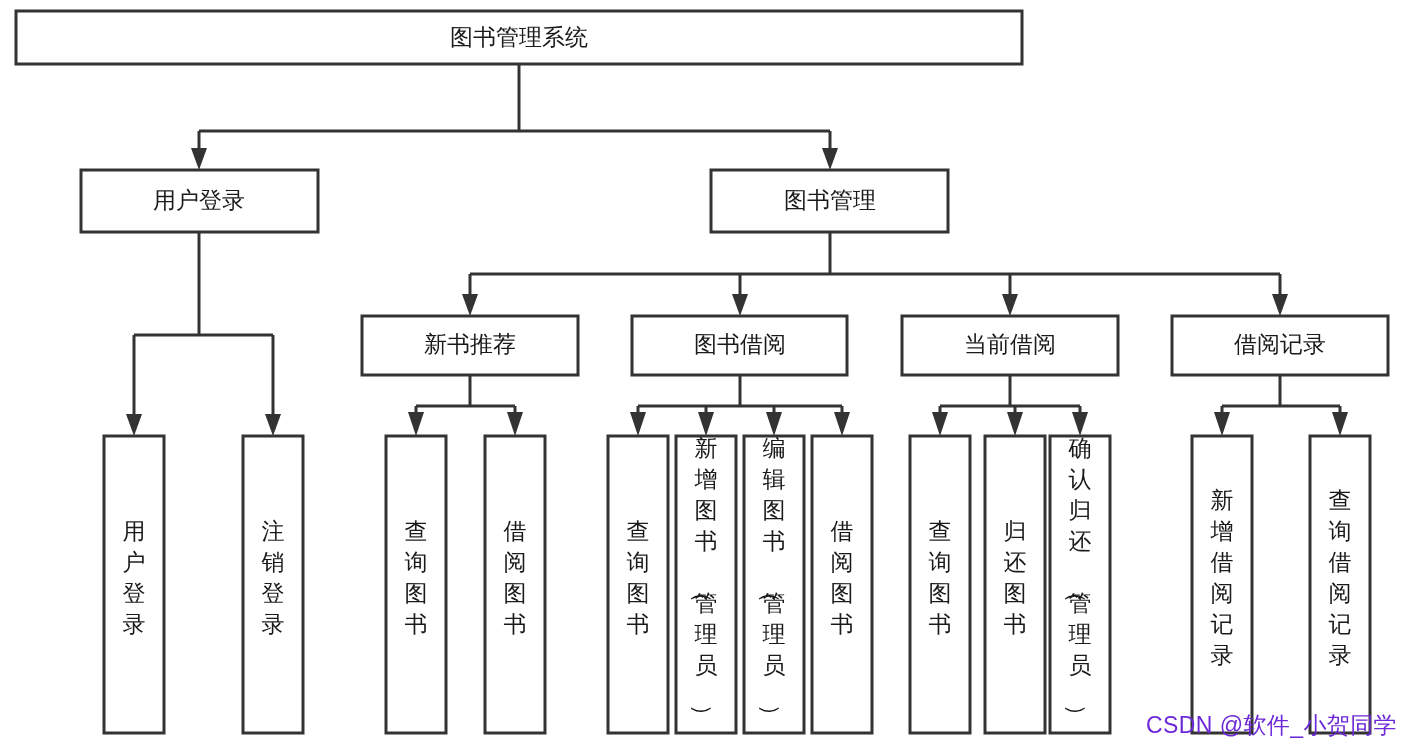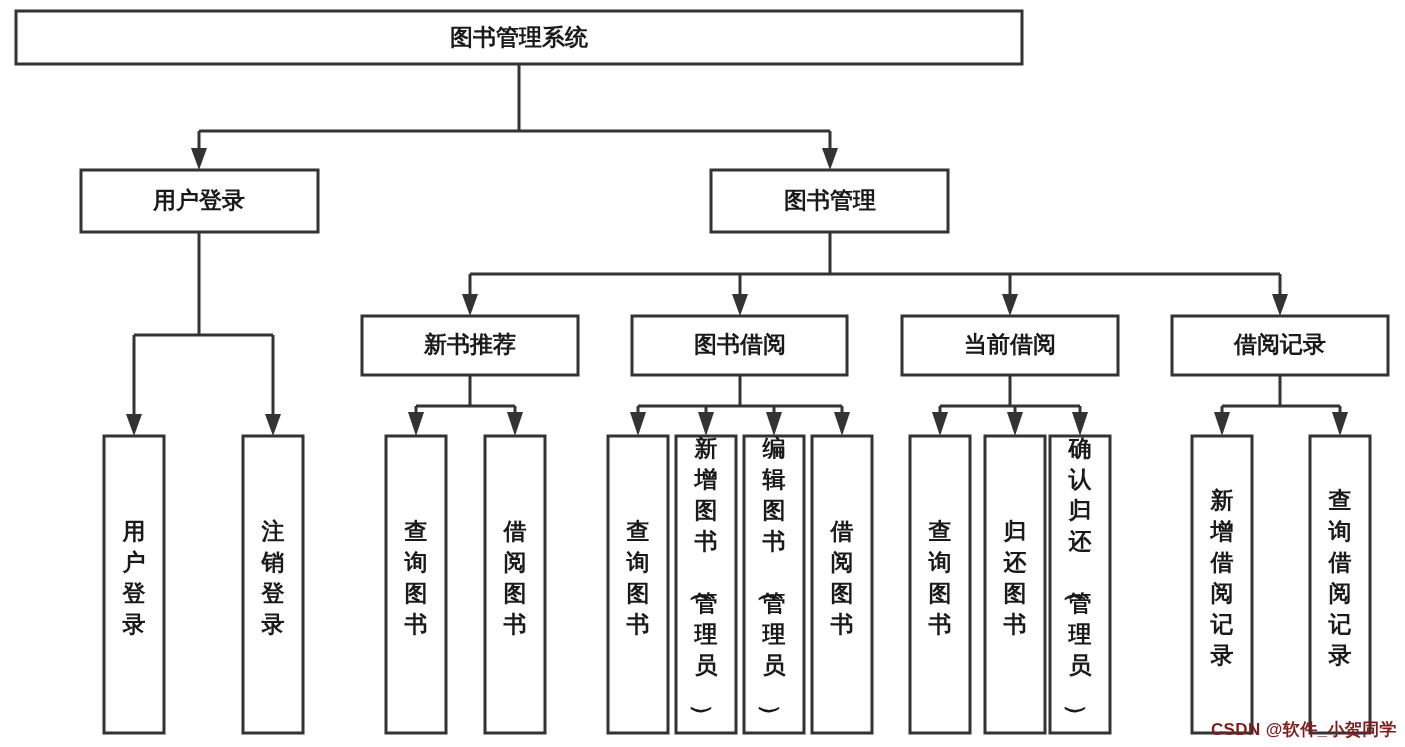--- a/index.html
+++ b/index.html
@@ -11,21 +11,20 @@
     width: 1405px;
     height: 747px;
     font-family: "Liberation Sans", "DejaVu Sans", sans-serif;
     overflow: hidden;
     position: relative;
   }
   #diagram-root {
     position: relative;
     width: 1405px;
     height: 747px;
-    font-weight: bold;
   }
   svg.flow {
     position: absolute;
     top: 0;
     left: 0;
     width: 1405px;
     height: 747px;
   }
   .node-rect {
     fill: #ffffff;
@@ -52,22 +51,22 @@
     font-family: "Liberation Sans", "DejaVu Sans", sans-serif;
     fill: #1a1a1a;
     font-size: 23px;
     text-anchor: middle;
   }
   .watermark {
     position: absolute;
     right: 8px;
     bottom: 6px;
     font-family: "Liberation Sans", "DejaVu Sans", sans-serif;
-    font-size: 17px;
-    color: #7f1d1d;
+    font-size: 23px;
+    color: #6d28d9;
     white-space: nowrap;
     letter-spacing: 0.4px;
   }
 </style>
 </head>
 <body>
 
 <div id="diagram-root">
 
   <svg class="flow" viewBox="0 0 1405 747" xmlns="http://www.w3.org/2000/svg">

